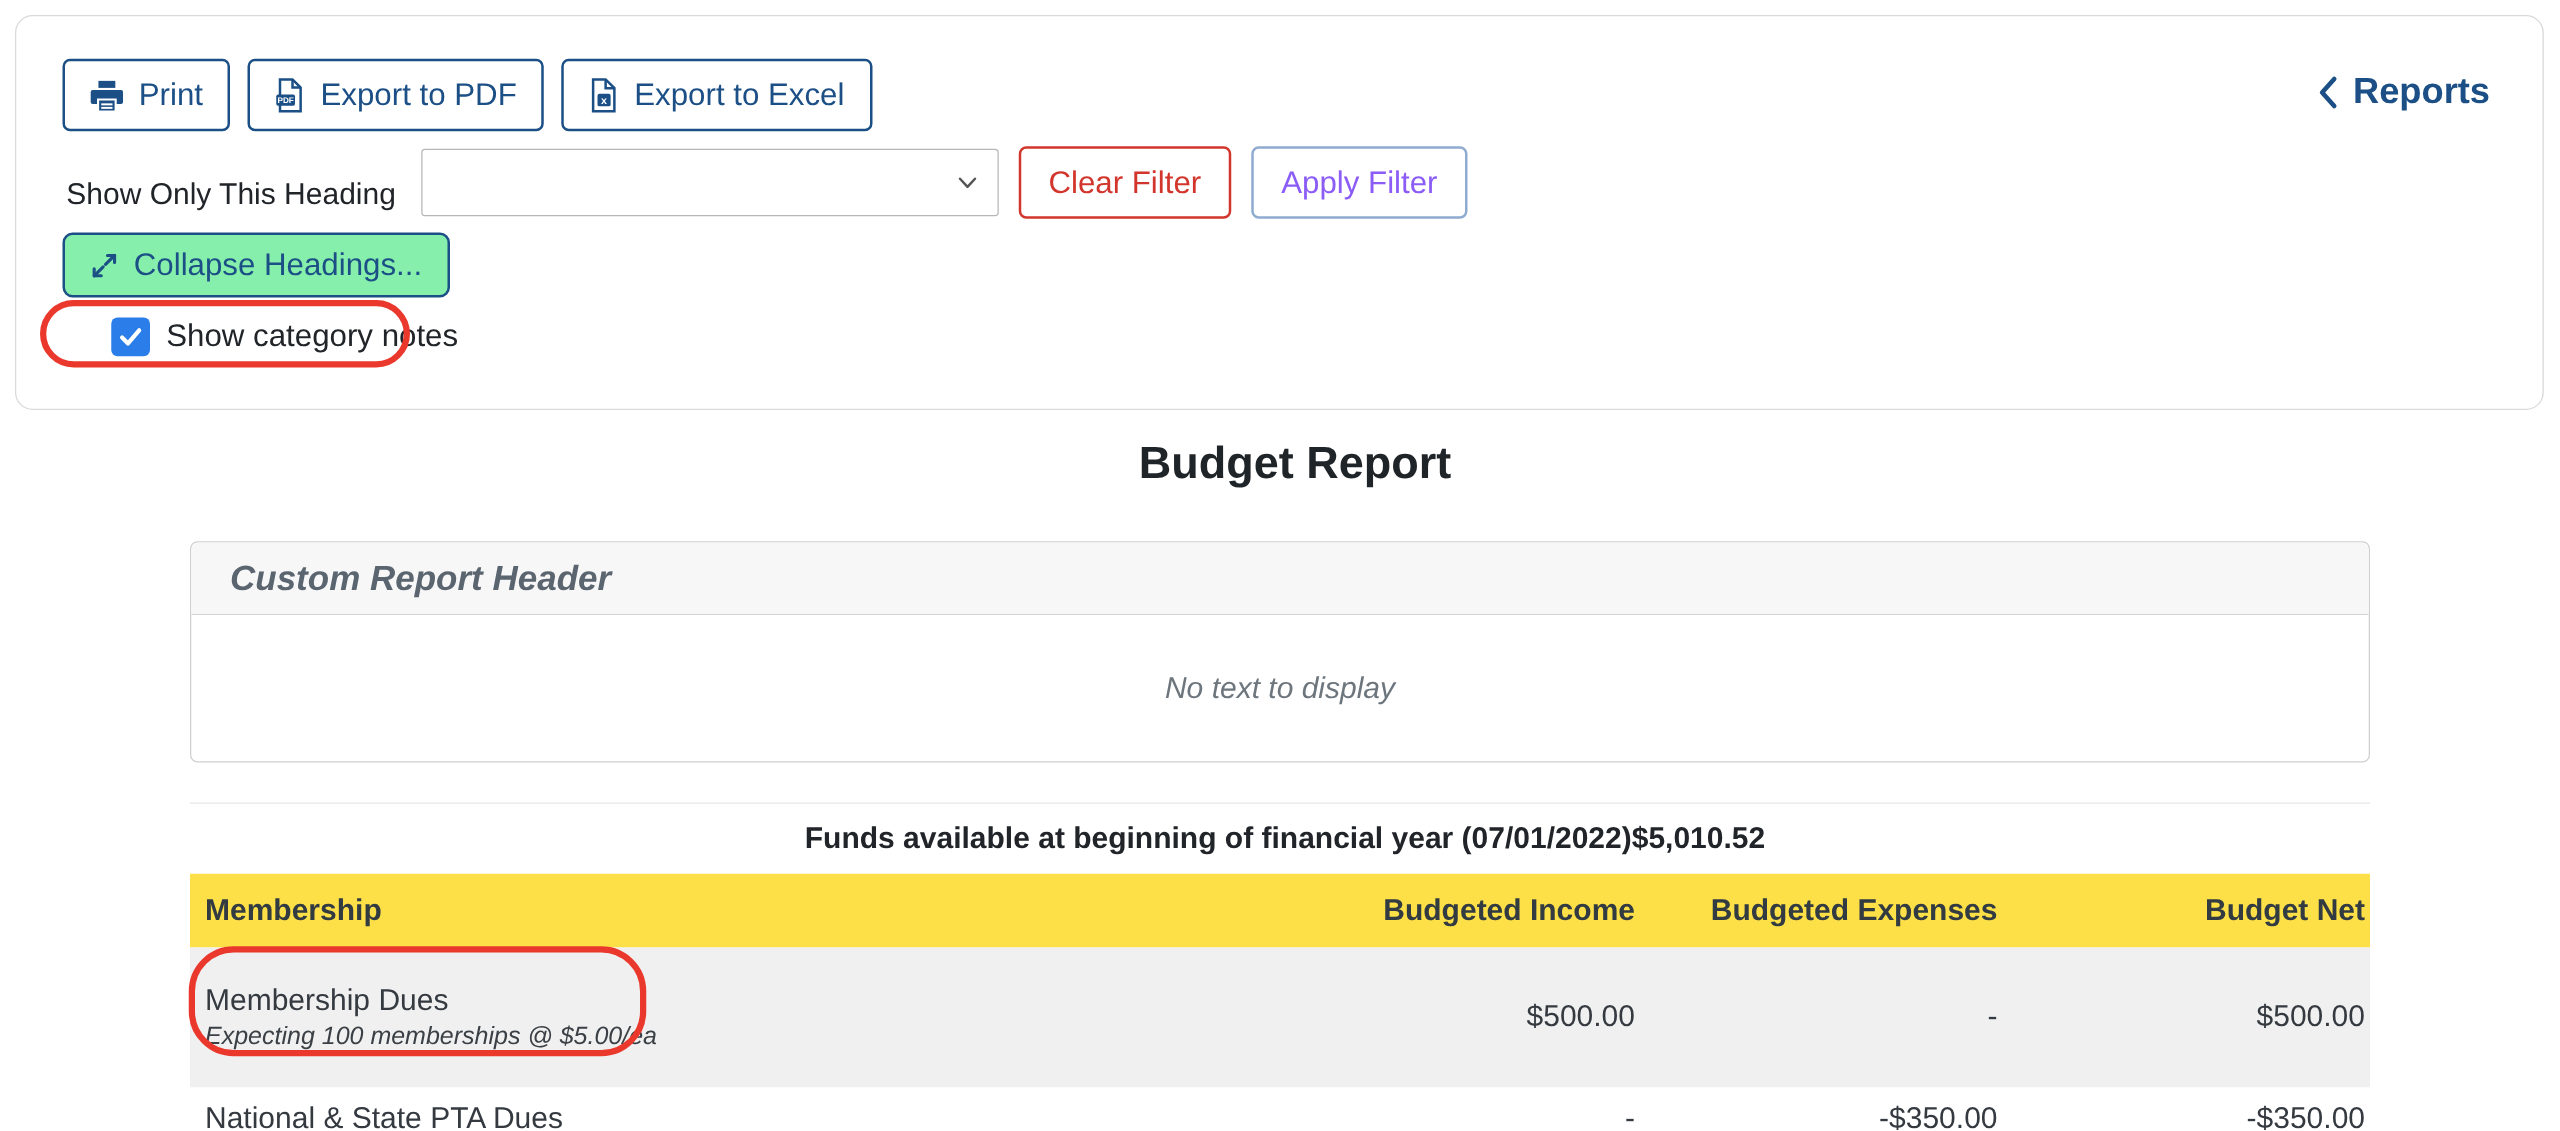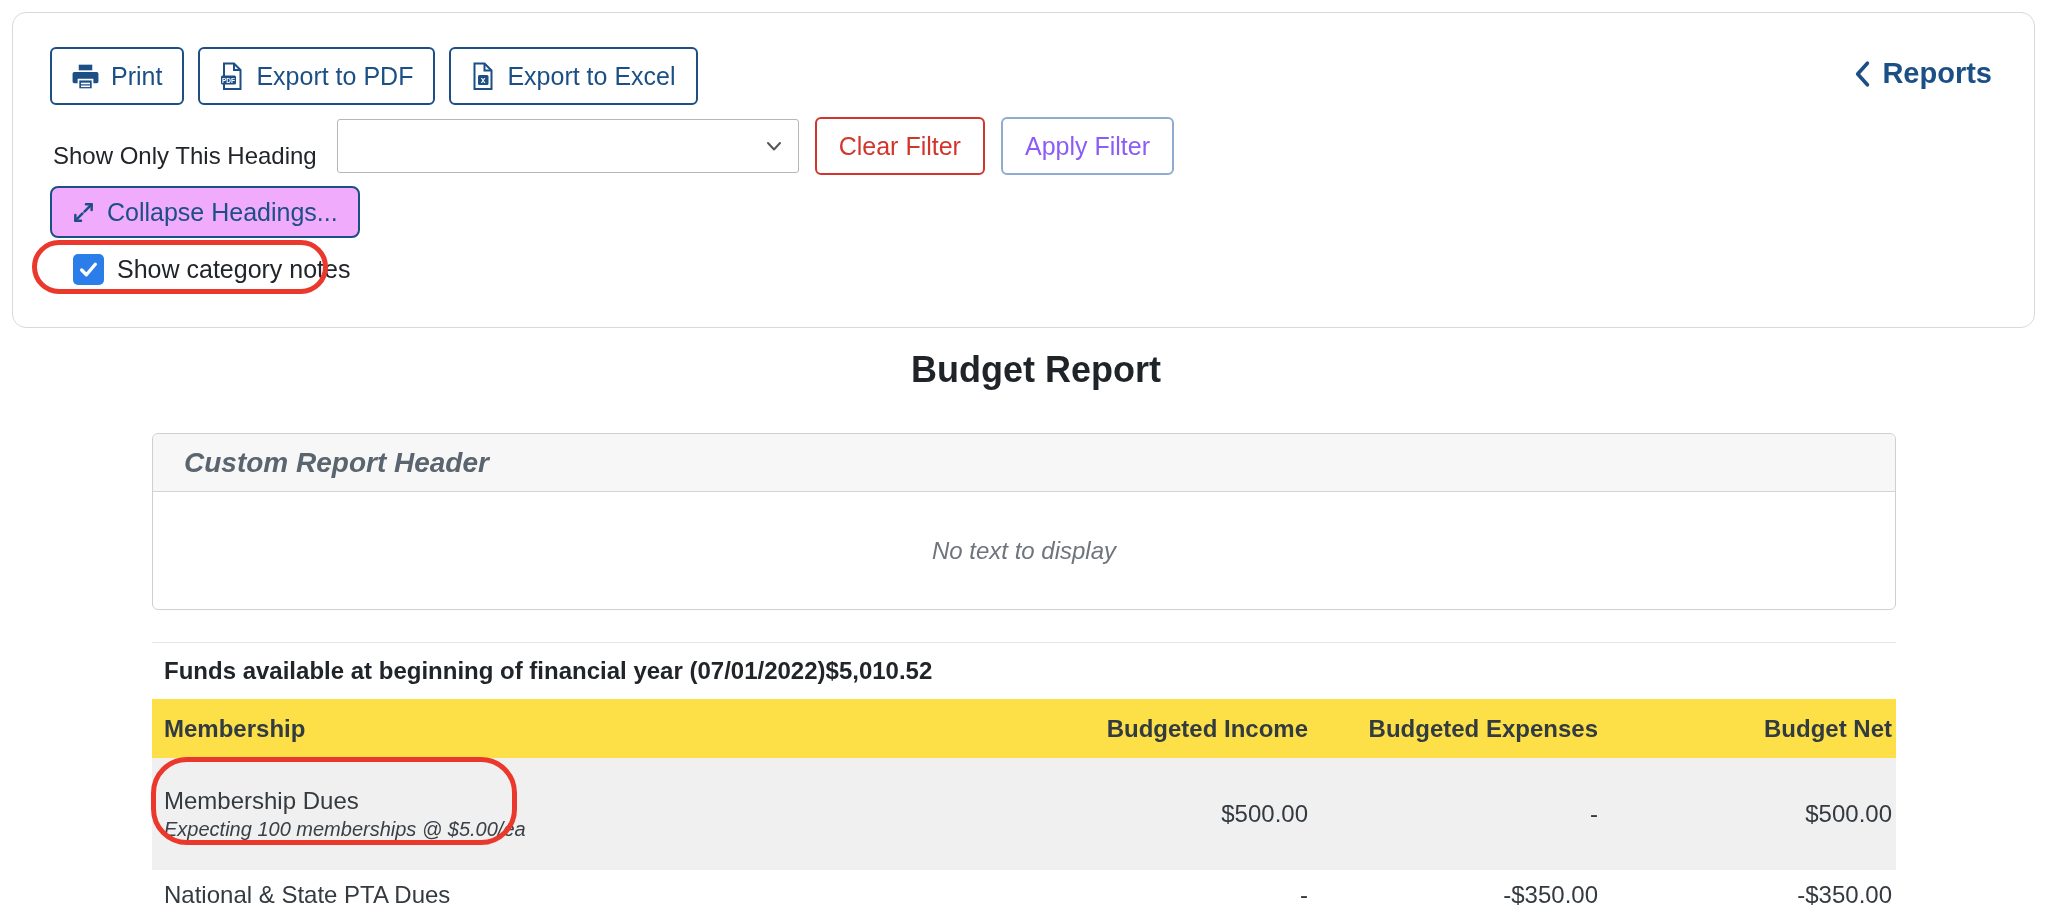--- a/index.html
+++ b/index.html
@@ -40,25 +40,25 @@
     color:#d2352b; font-size:25px; cursor:pointer; white-space:nowrap;
   }
   .btn-apply {
     display:inline-flex; align-items:center; height:58px; padding:0 22px;
     background:#fff; border:2px solid #8fabcf; border-radius:6px;
     color:#8b5cf6; font-size:25px; cursor:pointer; white-space:nowrap;
   }
   .btn-collapse {
     position:absolute; left:37px; top:173px;
     display:inline-flex; align-items:center; gap:12px; height:52px; padding:0 20px;
-    background:#f0abfc; border:2px solid #1b4f85; border-radius:8px;
+    background:#86efac; border:2px solid #1b4f85; border-radius:8px;
     color:#1b4f85; font-size:25px; cursor:pointer; white-space:nowrap;
   }
   .checkbox-row {
-    position:absolute; left:24px; top:241px; display:flex; align-items:center; gap:13px;padding-left:36px;
+    position:absolute; left:40px; top:241px; display:flex; align-items:center; gap:13px;padding-left:36px;
   }
   .checkbox {
     width:31px; height:31px; border-radius:5px; background:#2b7de9;
     display:flex; align-items:center; justify-content:center; cursor:pointer; flex:0 0 auto;
   }
   .checkbox-label { font-size:25px; color:#212529; }
 
   
   .annot {
     position:absolute; border:5px solid #ea392c; border-radius:32px; pointer-events:none;
@@ -81,21 +81,21 @@
     font-style:italic; font-weight:700; font-size:28px; color:#5b6570;
   }
   .custom-panel-body {
     height:117px; display:flex; align-items:center; justify-content:center;
     font-style:italic; font-size:24px; color:#6d757d;
   }
 
   .report-table { position:absolute; left:152px; top:642px; width:1744px; }
   .funds-row {
     height:57px; border-top:1px solid #e7e7e7;
-    display:flex; justify-content:flex-start; align-items:center;
+    display:flex; justify-content:center; align-items:center;
     padding:0 4px 0 12px; font-size:24px; font-weight:700; color:#212529;
   }
   .grid-row {
     display:grid; grid-template-columns:1fr 300px 290px 294px;
     align-items:center; padding:0 4px 0 12px;
   }
   .head-row {
     height:59px; background:#fde047; font-size:24px; font-weight:700; color:#313b41;
   }
   .num { text-align:right; }

